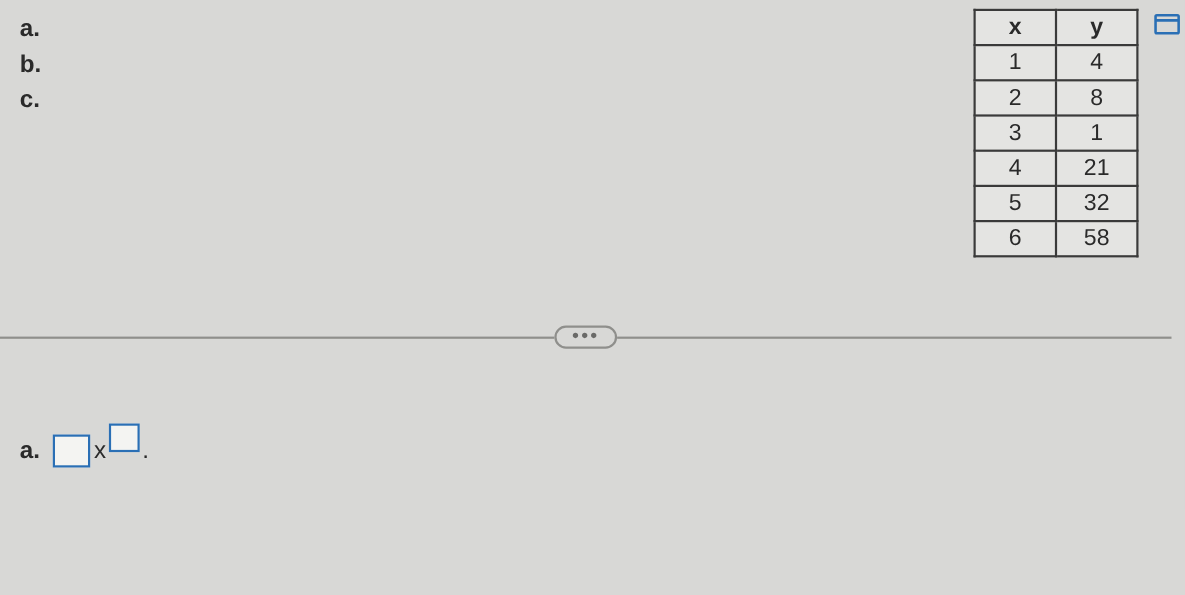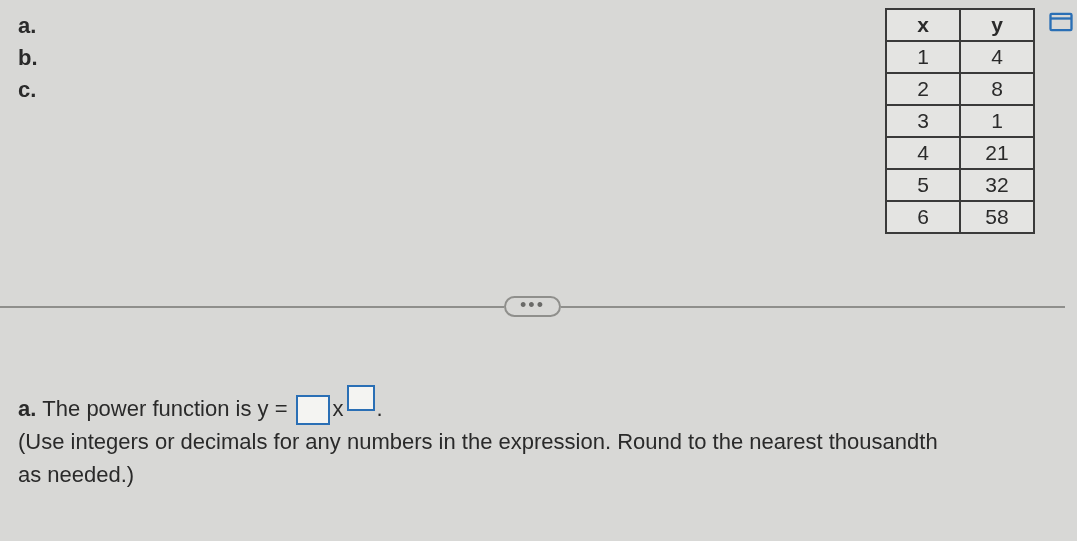--- a/index.html
+++ b/index.html
@@ -179,21 +179,19 @@
 
 <div class="divider-wrap">
   <div class="divider-line"></div>
   <div class="divider-pill">•••</div>
   <div class="divider-line"></div>
 </div>
 
 <div class="answer-area">
   <div class="answer-line1">
     <span class="bold">a.</span>
-    <span>The power function is y =</span>
     <span style="width:4px;"></span>
     <span class="input-box"></span>
     <span class="eq-x">x</span>
     <span class="input-box sup"></span>
     <span>.</span>
   </div>
-  <div style="max-width: 920px;">(Use integers or decimals for any numbers in the expression. Round to the nearest thousandth as needed.)</div>
 </div>
 
 </body></html>

